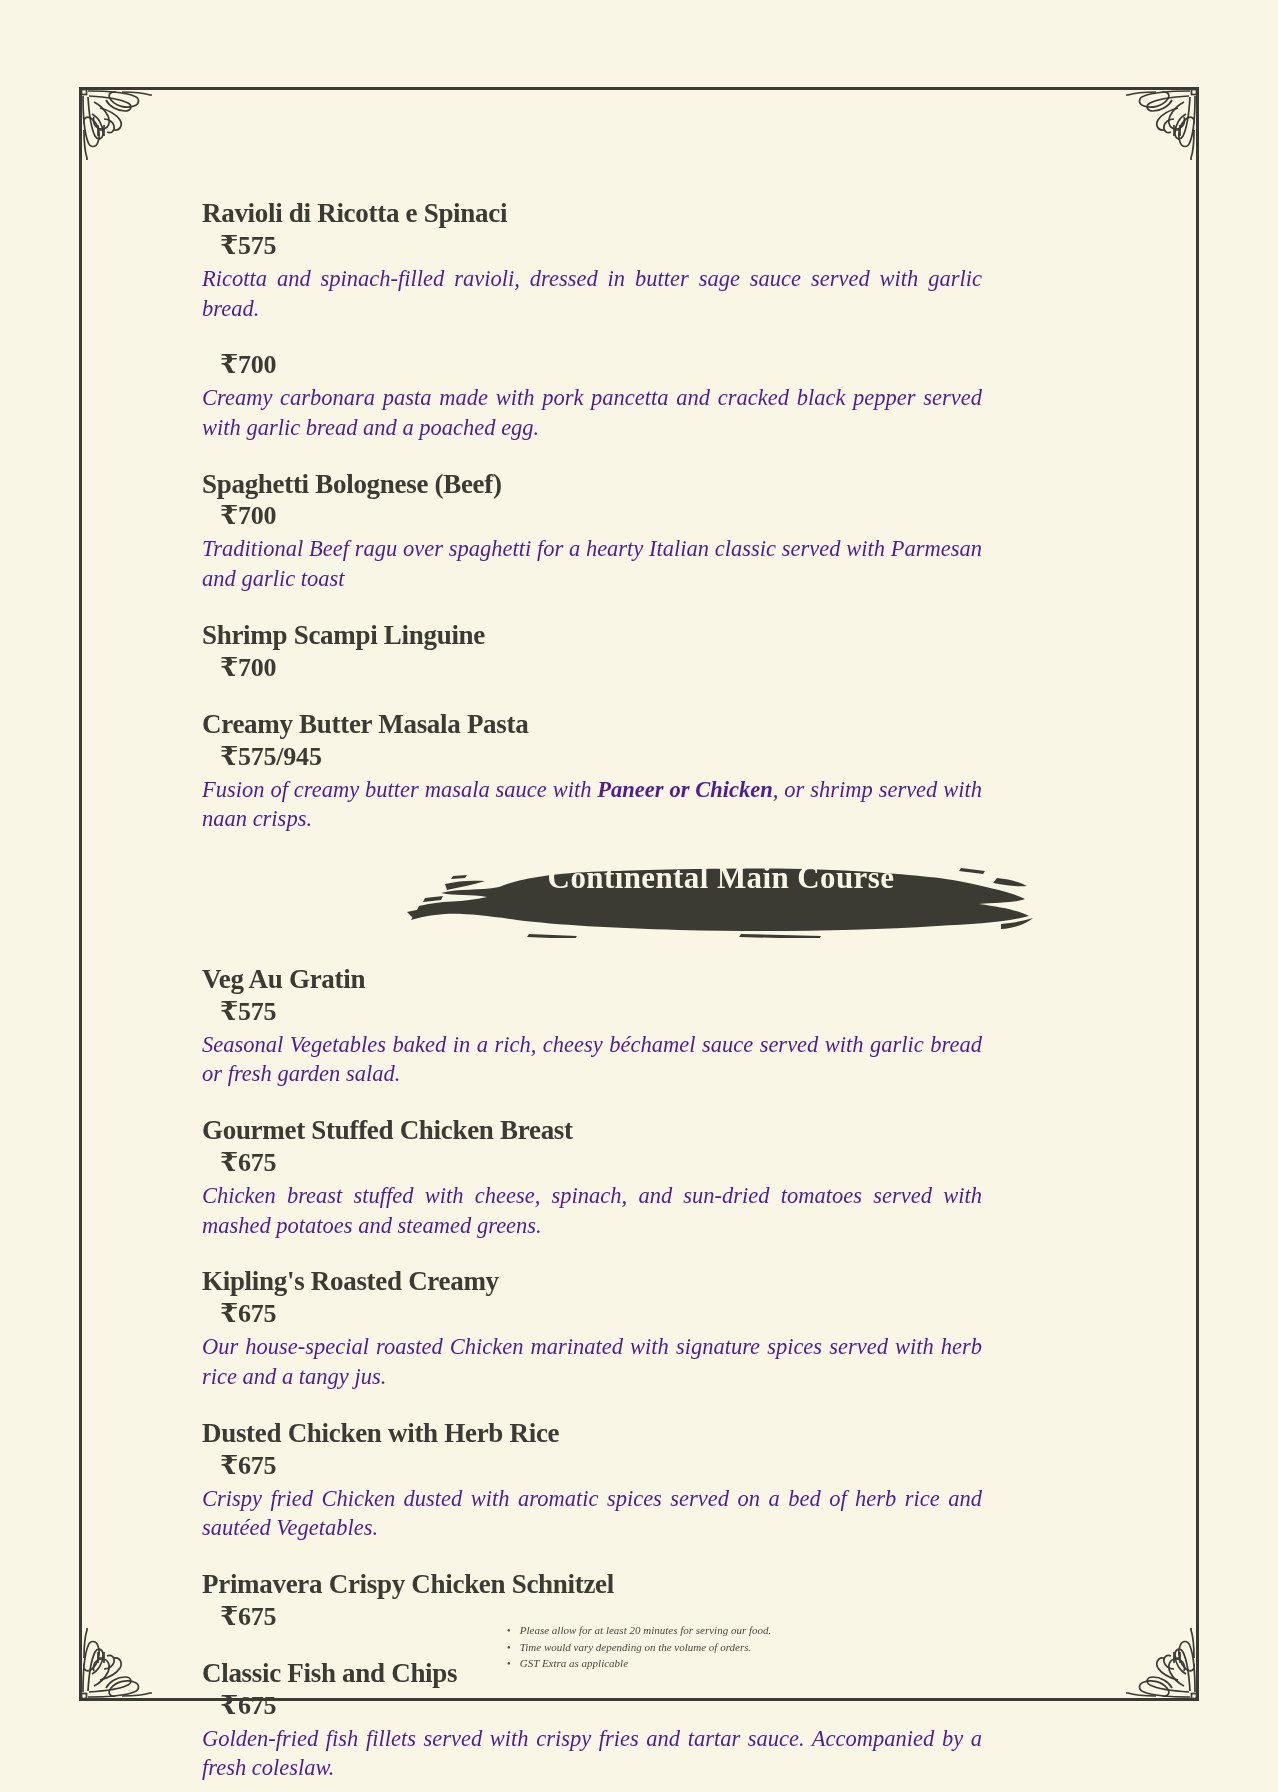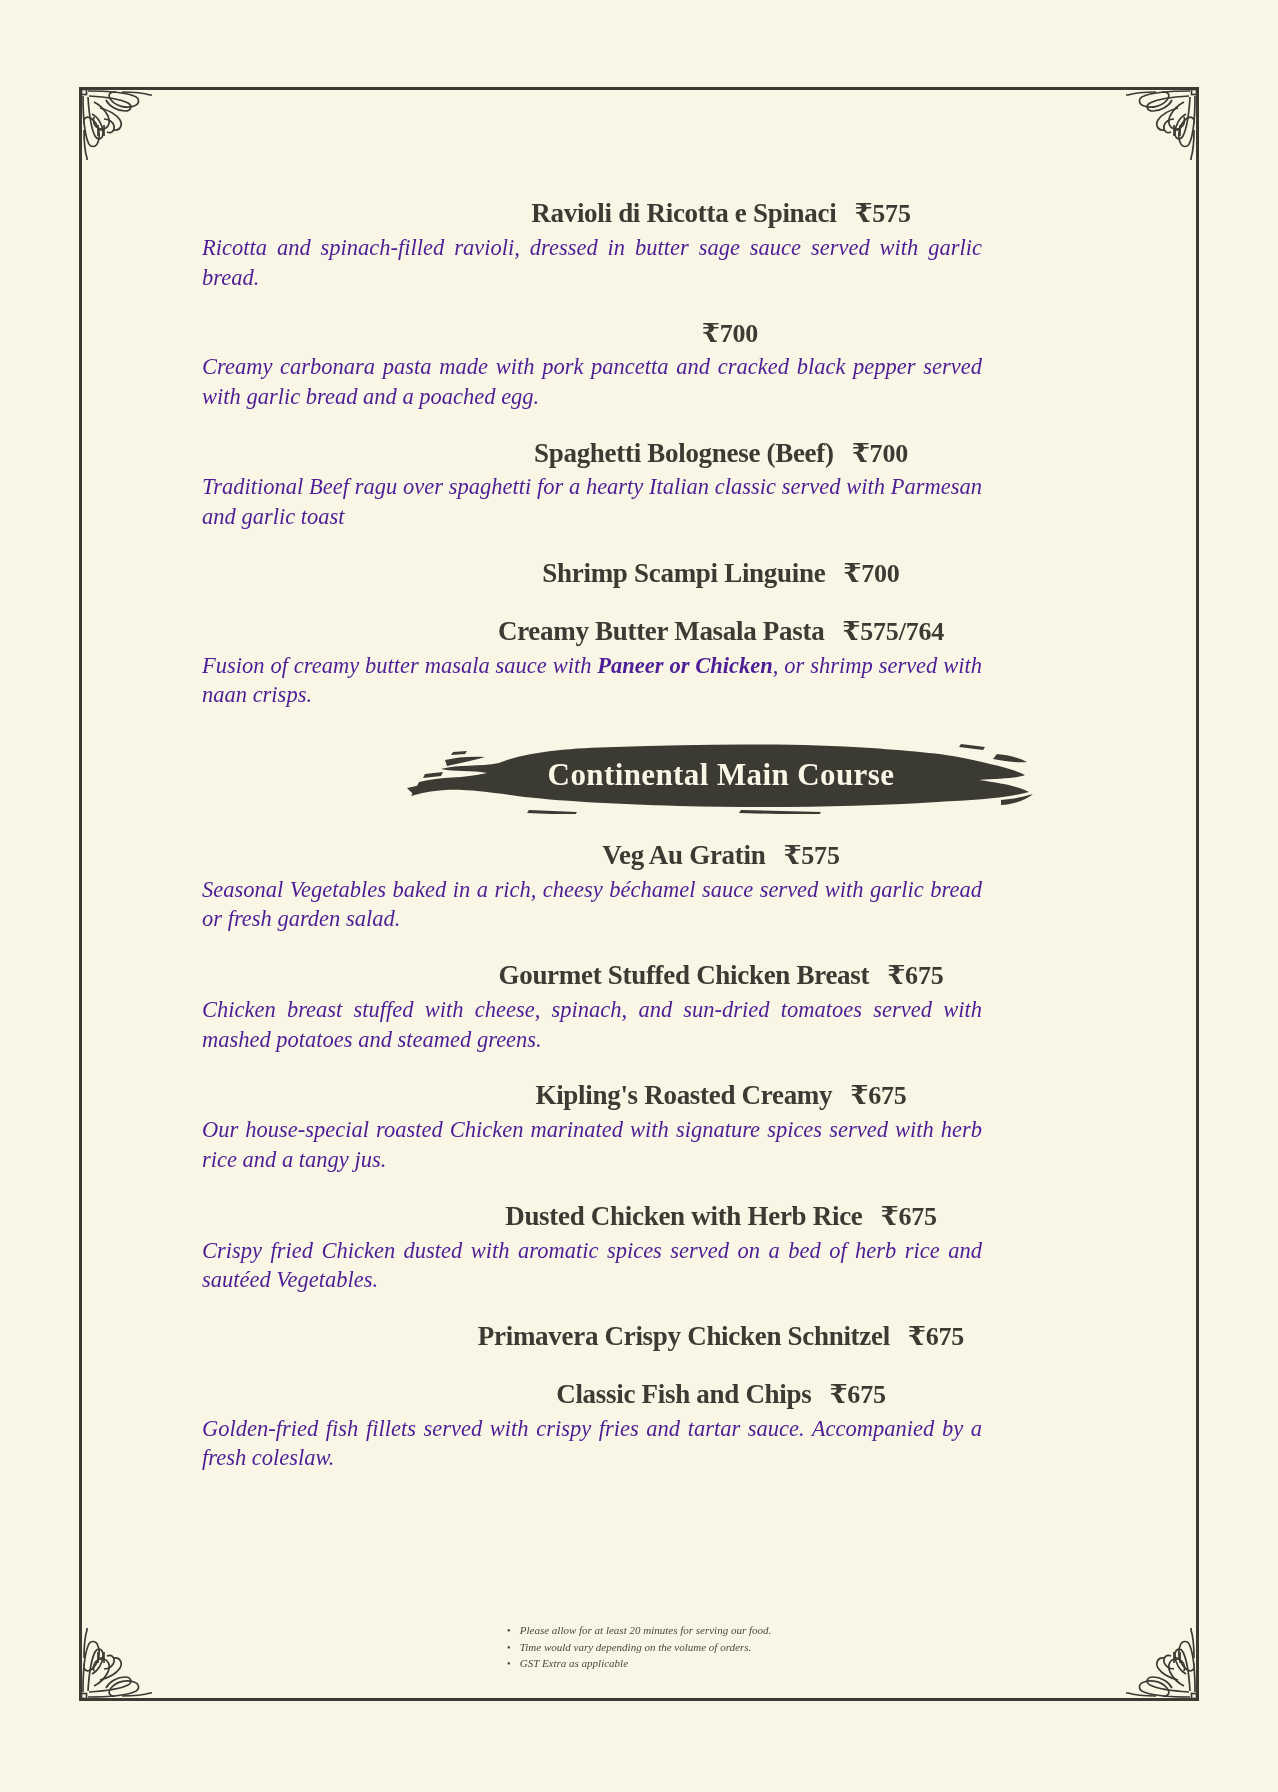--- a/index.html
+++ b/index.html
@@ -53,22 +53,23 @@
     width: 1038px;
   }
 
   .menu-item {
     margin-bottom: 26px;
   }
 
   .item-head {
     display: flex;
     align-items: baseline;
-    justify-content: center;
+    justify-content: flex-end;
     width: 100%;
+    flex-direction: column;
   }
 
   .item-name {
     font-size: 27px;
     font-weight: bold;
     letter-spacing: -0.3px;
     color: #3B3A33;
     line-height: 1.18;
     white-space: nowrap;
   }
@@ -97,21 +98,20 @@
   .item-desc .up {
     font-style: normal;
   }
 
   
   .section-banner {
     position: relative;
     height: 78px;
     margin: 22px 0 26px 0;
     display: flex;
-    align-items: center;
     justify-content: center;
   }
   .section-banner svg {
     position: absolute;
     left: 50%;
     top: 50%;
     transform: translate(-50%, -50%);
     width: 640px;
     height: 78px;
   }
@@ -240,21 +240,21 @@
         </div>
         <div class="menu-item">
           <div class="item-head">
             <span class="item-name">Shrimp Scampi Linguine</span>
             <span class="item-price">₹700</span>
           </div>
         </div>
         <div class="menu-item">
           <div class="item-head">
             <span class="item-name">Creamy Butter Masala Pasta</span>
-            <span class="item-price">₹575/764</span>
+            <span class="item-price">₹575/945</span>
           </div>
           <div class="item-desc">Fusion of creamy butter masala sauce with <b>Paneer or Chicken</b>, or shrimp served with naan crisps.</div>
         </div>
         <div class="section-banner">
           <svg viewBox="0 0 640 78" preserveAspectRatio="none">
             <path fill="#3B3A33" d="M18,46 C40,40 62,43 86,37 C70,34 54,36 40,33 C58,28 78,31 98,27 C124,16 168,12 214,11 C300,8 392,7 470,12 C512,15 548,18 572,24 C594,29 612,33 624,39 C614,43 596,42 578,44 C600,47 616,50 628,56 C606,62 574,64 536,66 C460,71 366,72 278,70 C212,68 156,65 116,60 C88,56 64,53 44,54 C30,55 20,57 10,60 C14,54 16,50 18,46 Z"></path>
             <path fill="#3B3A33" d="M6,52 C18,49 34,47 50,47 C40,51 26,54 12,58 Z"></path>
             <path fill="#3B3A33" d="M44,24 C56,21 70,20 84,21 C72,25 58,27 46,30 Z"></path>
             <path fill="#3B3A33" d="M596,18 C608,19 618,22 626,26 C614,27 602,25 592,23 Z"></path>
             <path fill="#3B3A33" d="M600,64 C612,63 622,61 632,58 C624,65 612,68 600,69 Z"></path>

